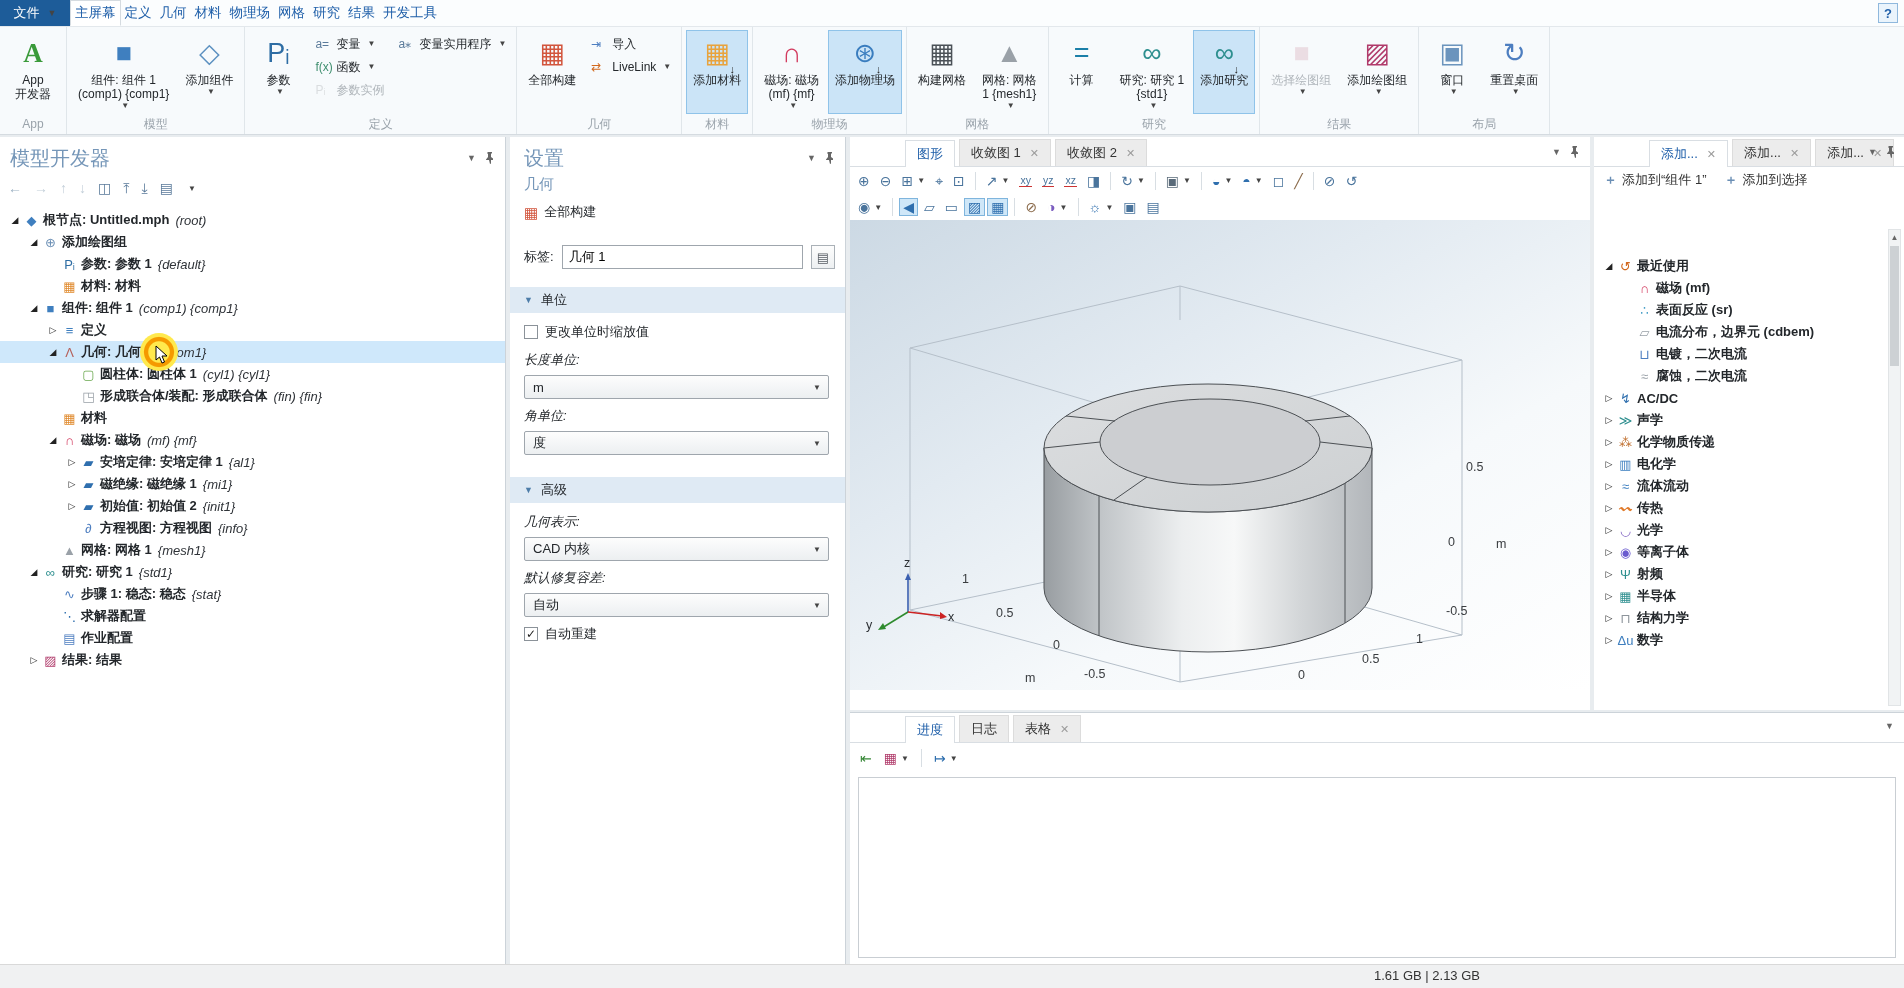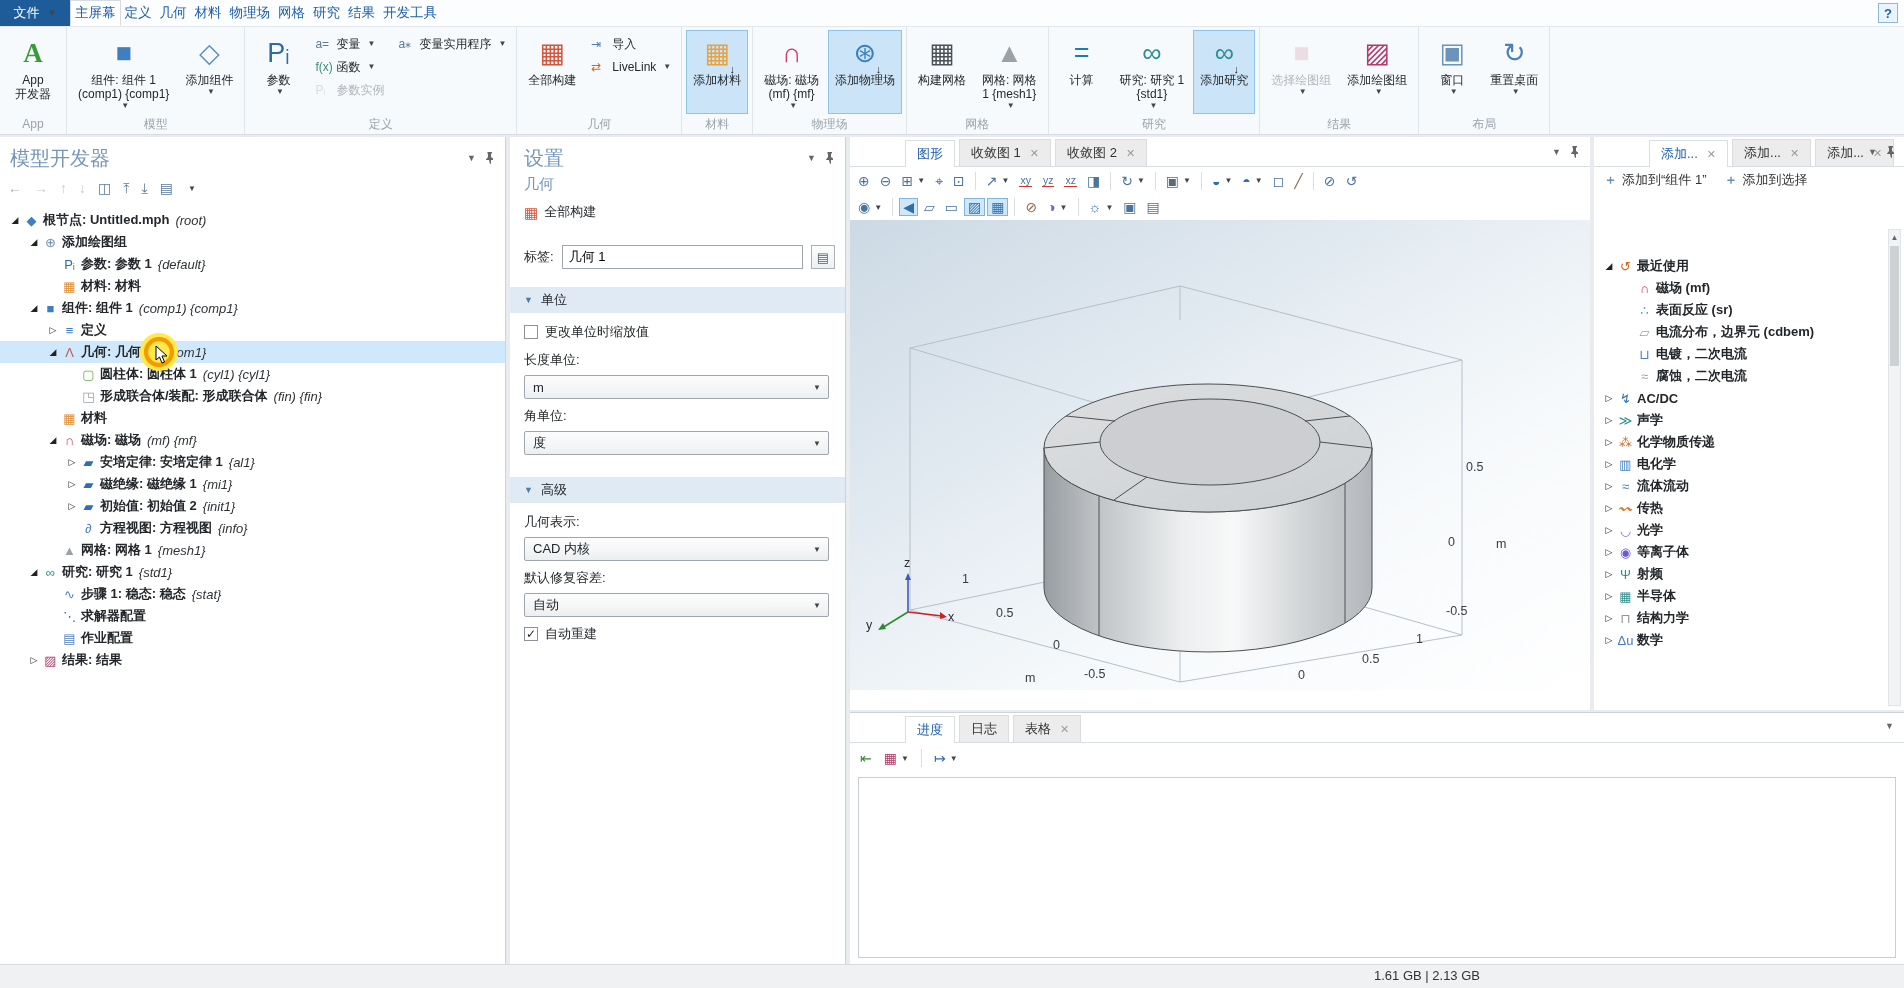--- a/index.html
+++ b/index.html
@@ -70,21 +70,21 @@
   #label-row { position:absolute; left:14px; top:108px; right:10px; display:flex; align-items:center; gap:8px; }
   #label-input { flex:1; height:24px; border:1px solid #9fa6ad; padding:0 6px; font-size:13px;
     font-family:inherit; background:#fff; }
   #label-edit-btn { width:24px; height:24px; border:1px solid #aab1b7; background:linear-gradient(#fdfdfd,#edf0f2);
     display:flex; align-items:center; justify-content:center; color:#5a6066; }
   #set-sections { position:absolute; left:0; top:150px; right:0; }
   .sec-head { height:26px; background:#dfeaf4; display:flex; align-items:center; padding-left:14px; gap:8px;
     margin-bottom:10px; }
   .sec-head .tri { font-size:9px; color:#4d7da8; }
   .sec-body { padding:0 16px 14px 14px; }
-  .frow-label { margin:6px 0 6px 0; }
+  .frow-label { margin:6px 0 6px 0;font-style:italic; }
   .fselect { height:24px; border:1px solid #9fa6ad; border-radius:2px; background:linear-gradient(#fdfdfd,#eceff1);
     display:flex; align-items:center; padding:0 8px; margin-bottom:8px; position:relative; }
   .fselect .car { position:absolute; right:7px; }
   .cbrow { display:flex; align-items:center; gap:7px; margin:8px 0 10px 0; }
   .cbox { width:14px; height:14px; border:1px solid #8b9299; background:#fff; display:flex; align-items:center;
     justify-content:center; font-size:12px; font-weight:bold; color:#222; }
   
   .tabrow { height:30px; display:flex; align-items:flex-end; border-bottom:1px solid #d9dee3; padding:0 0 0 8px;
     position:relative; }
   .tab { display:inline-flex; align-items:center; height:27px; padding:0 11px; background:#ececec;

